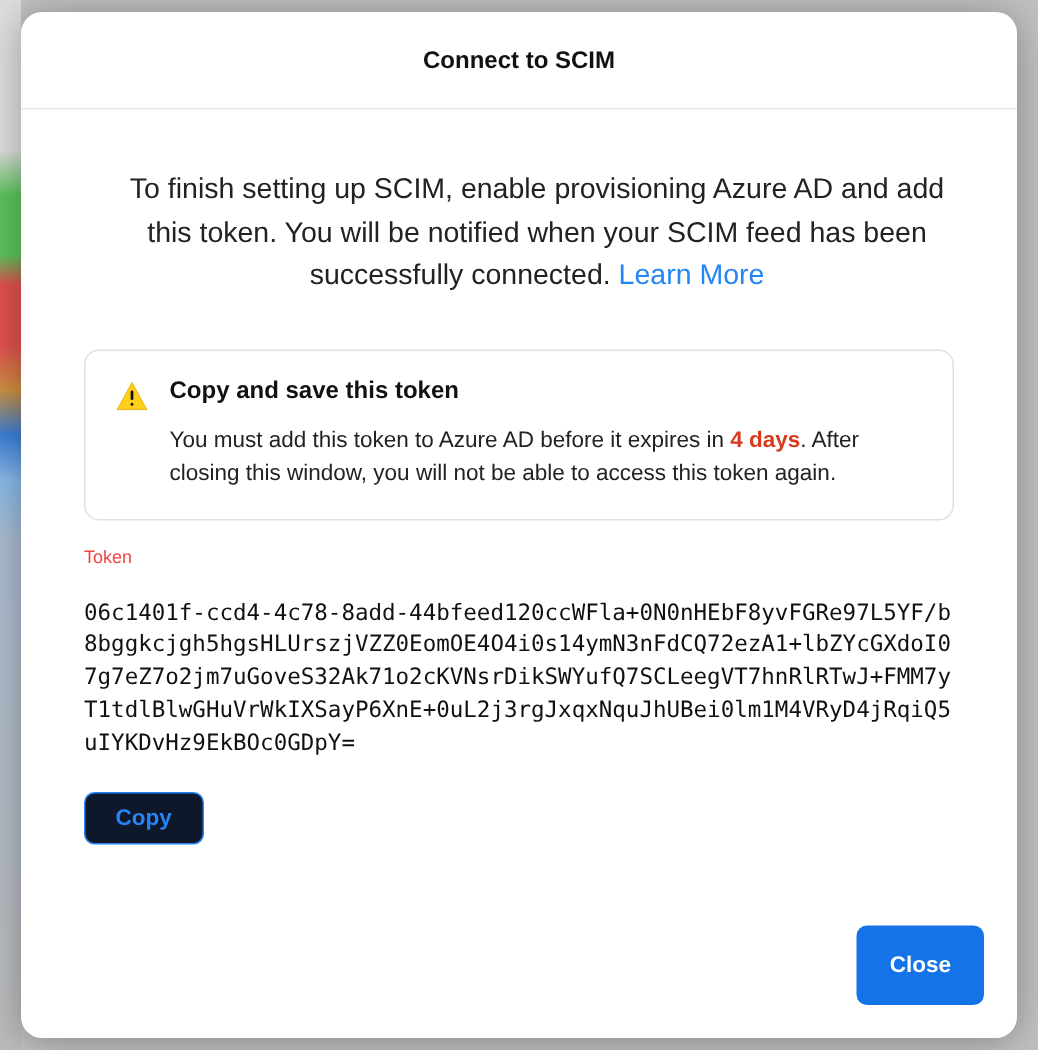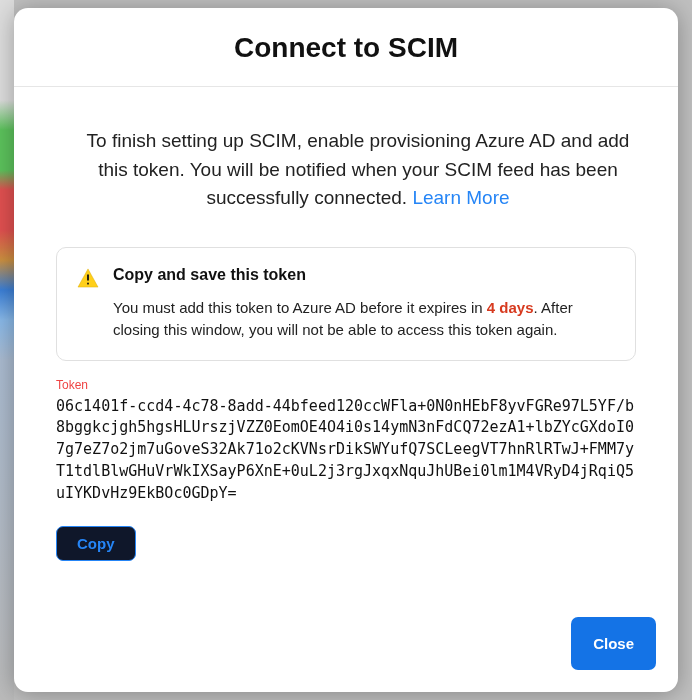--- a/index.html
+++ b/index.html
@@ -34,21 +34,21 @@
       box-shadow: 0 2px 24px rgba(0,0,0,0.3);
       display: flex;
       flex-direction: column;
     }
     .modal-header {
       padding: 24px 0 22px;
       text-align: center;
       border-bottom: 1px solid #e6e6e6;
     }
     .modal-title {
-      font-size: 28px;
+      font-size: 16px;
       font-weight: 700;
       color: #111;
     }
     .modal-body {
       padding: 40px 42px 20px;
       flex: 1;
     }
     .intro {
       text-align: center;
       font-size: 19px;
@@ -87,21 +87,21 @@
       line-height: 1.5;
       color: #222;
     }
     .days { color: #d73a1f; font-weight: 700; }
     .token-label {
       margin-top: 17px;
       font-size: 12px;
       color: #ef4444;
     }
     .token-value {
-      margin-top: 4px;
+      margin-top: 20px;
       font-family: ui-monospace, Menlo, Consolas, monospace;
       font-size: 15px;
       line-height: 1.45;
       color: #111;
       word-break: break-all;
       white-space: pre-wrap;
     }
     .copy-button {
       margin-top: 22px;
       display: inline-block;

